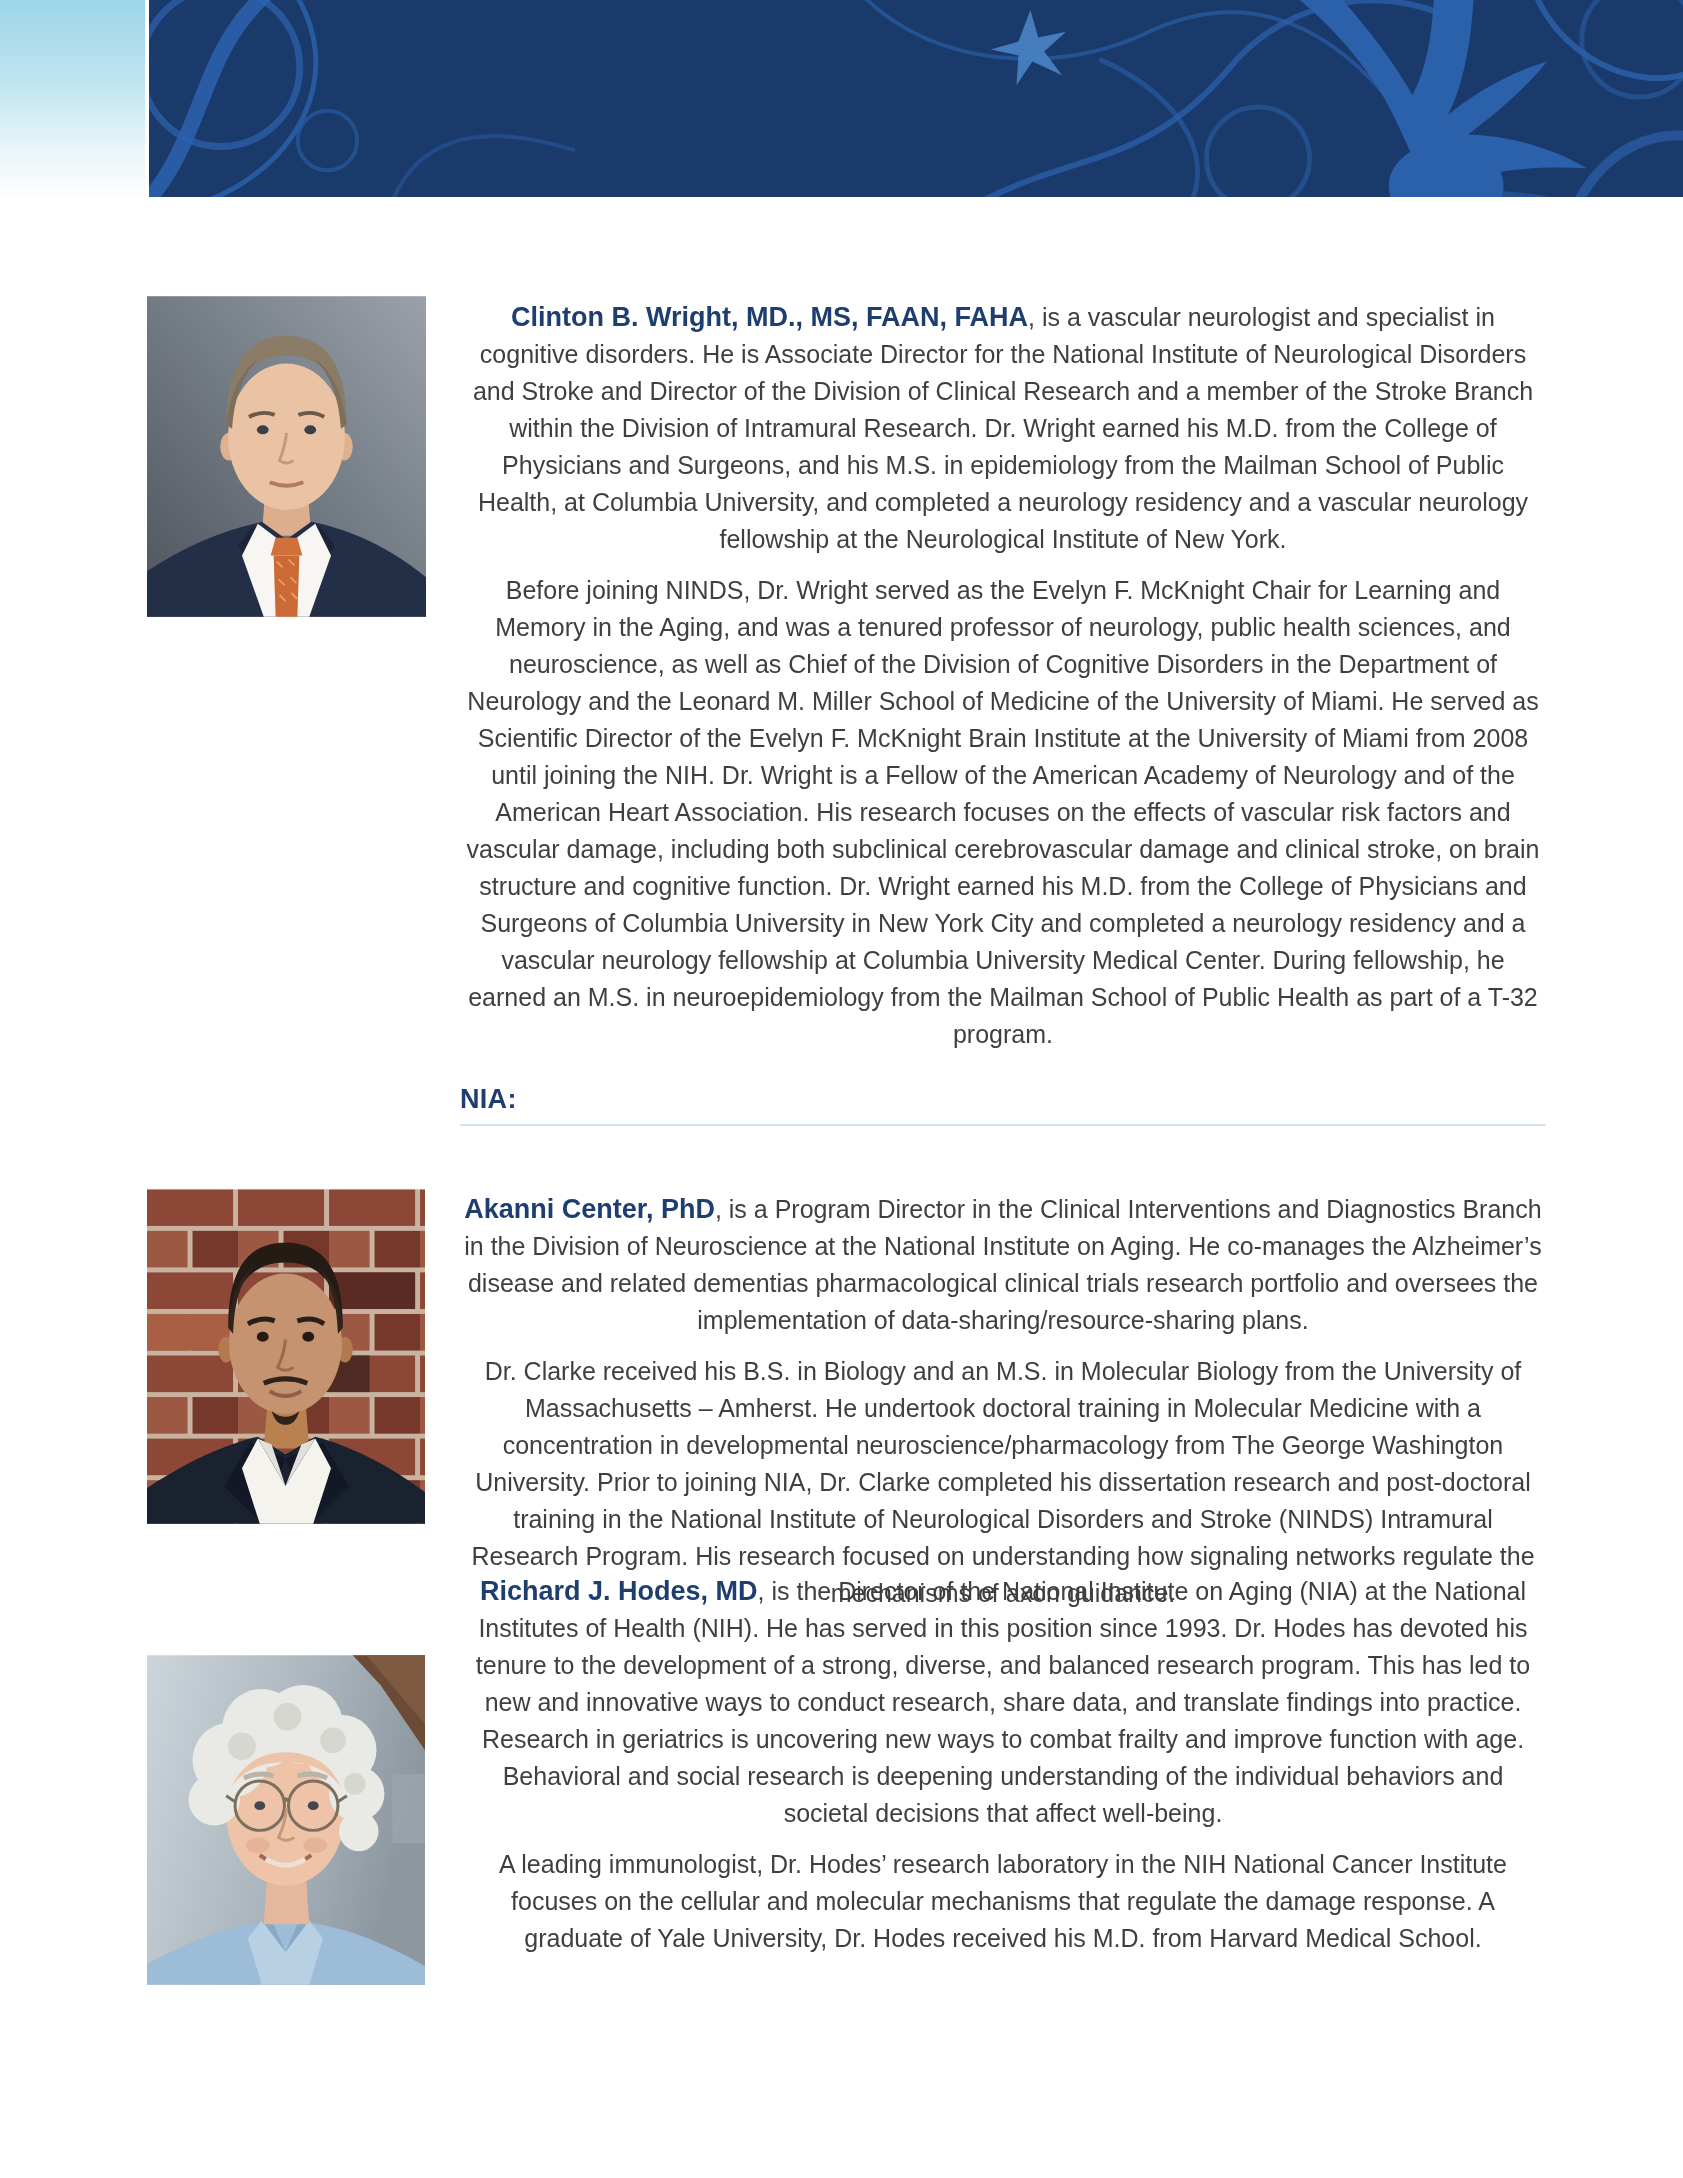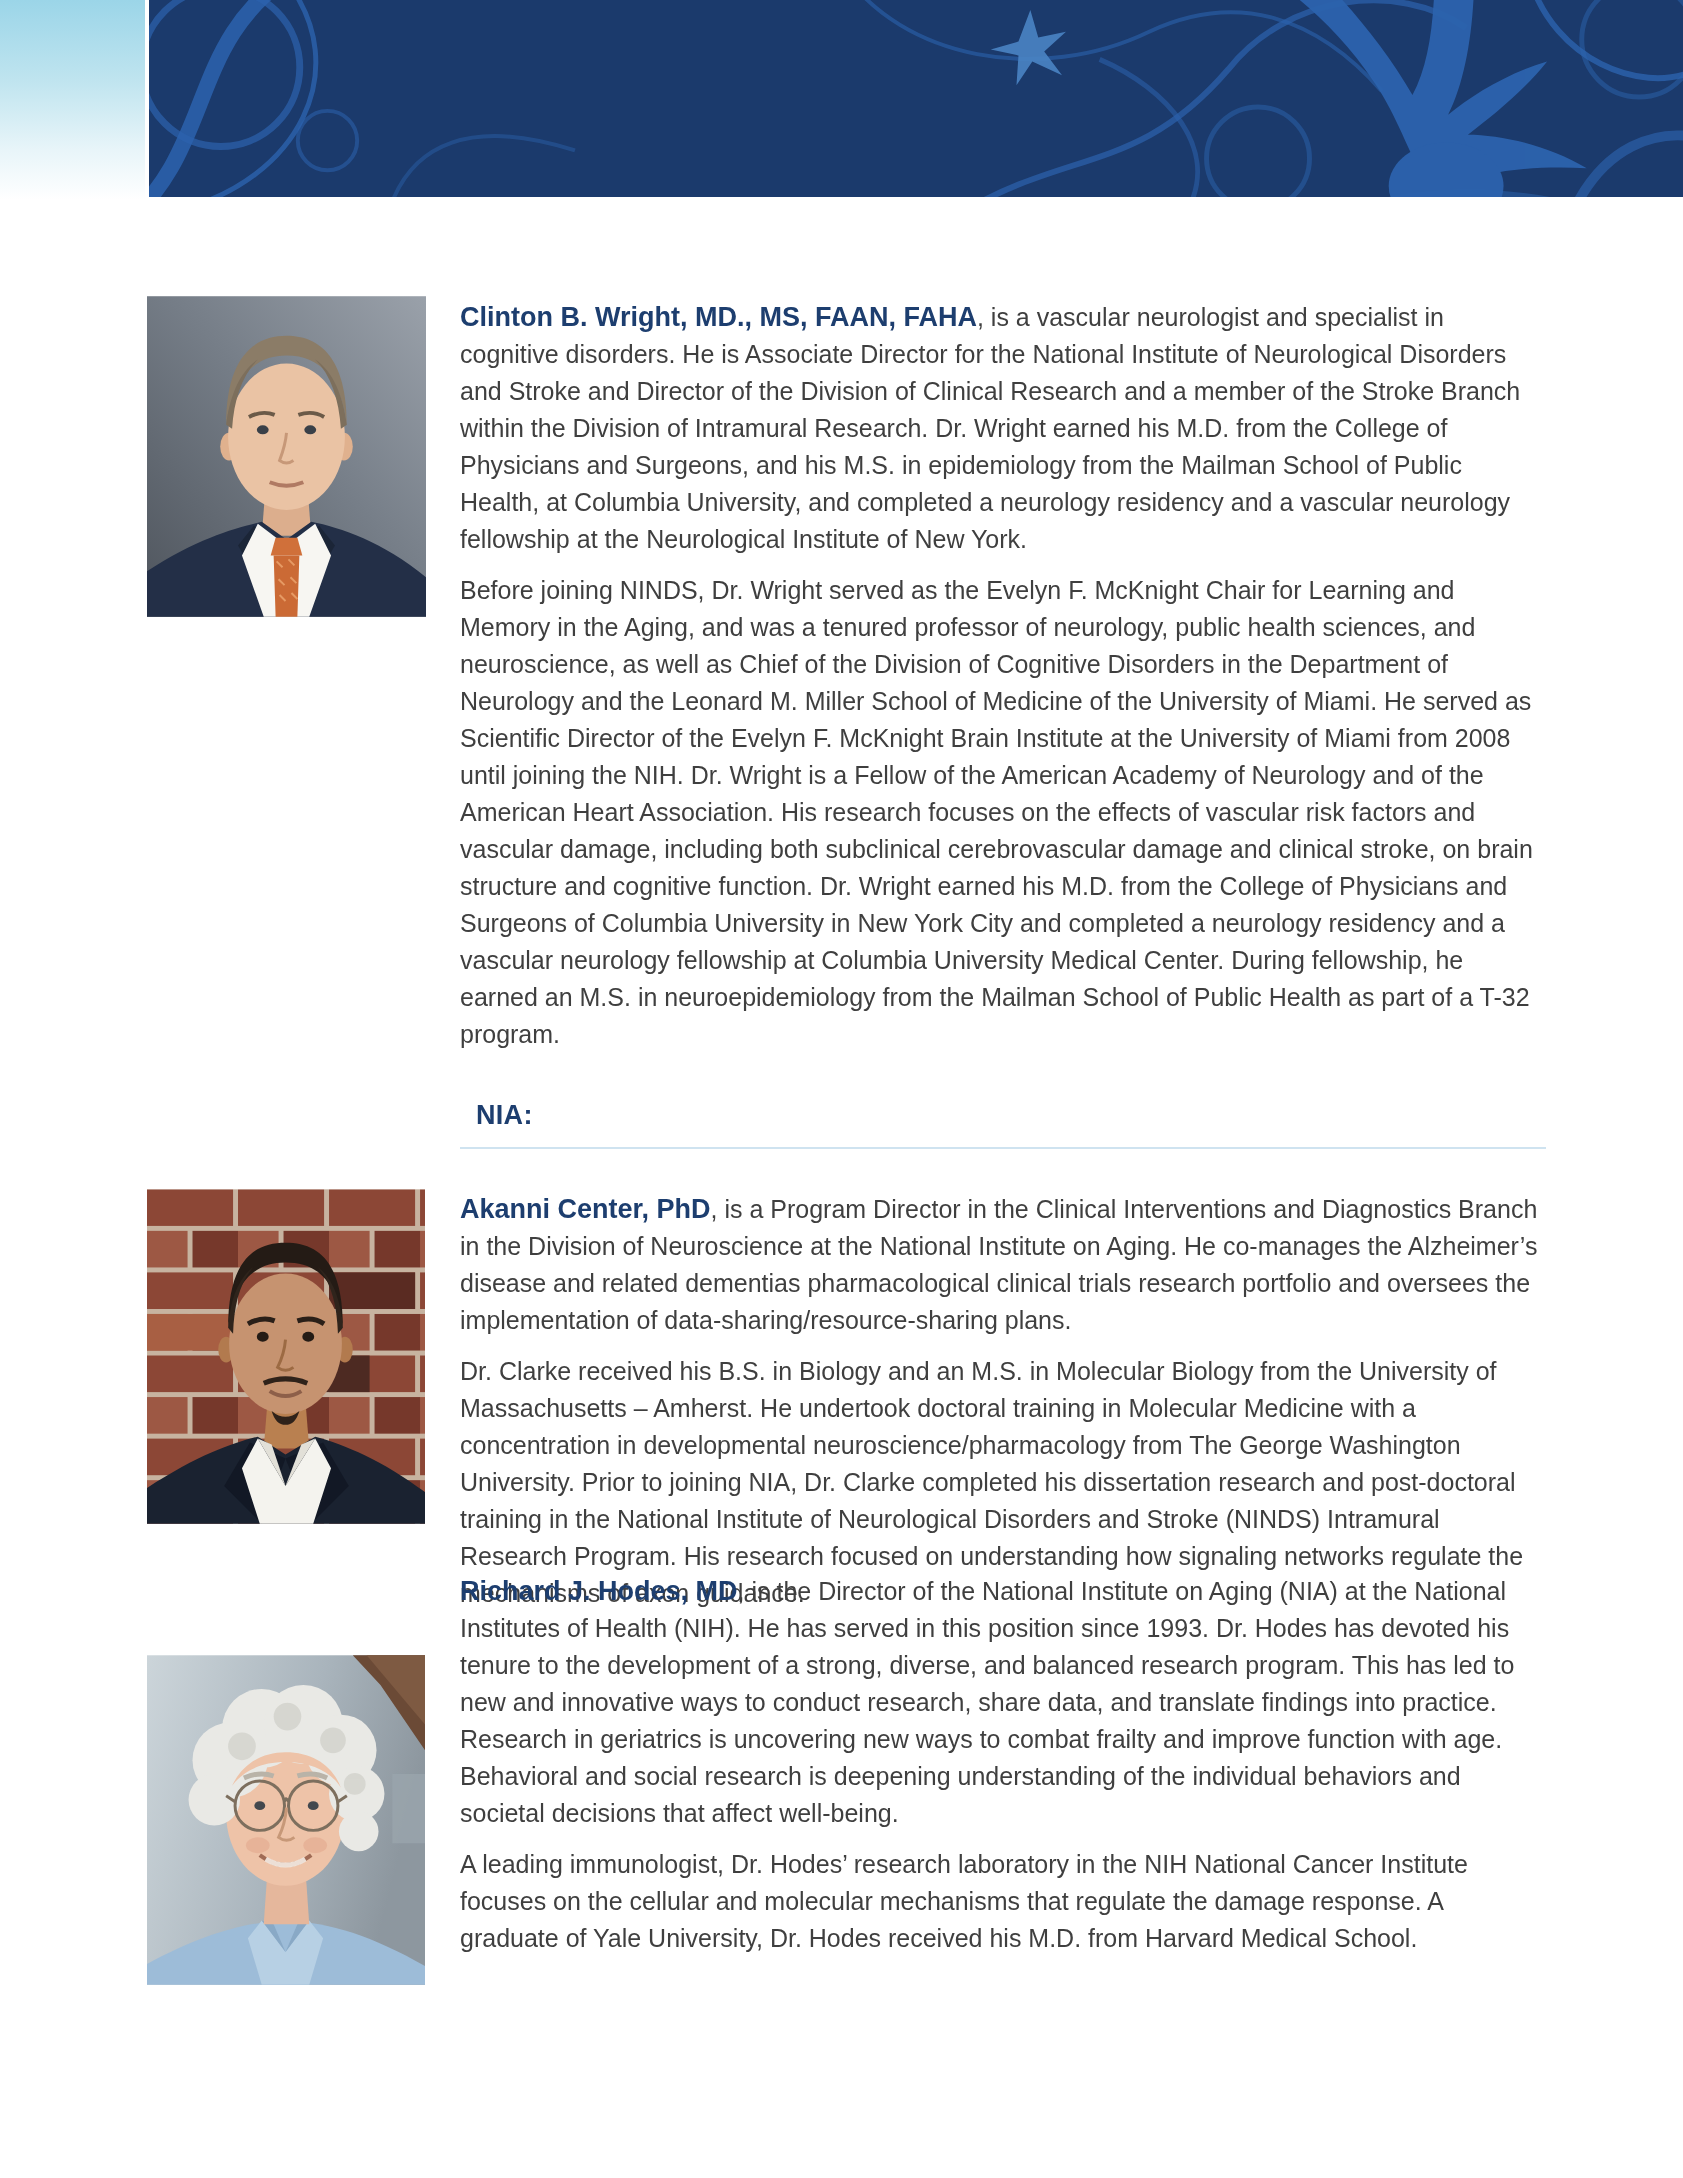--- a/index.html
+++ b/index.html
@@ -24,30 +24,30 @@
   }
   
   .photo{position:absolute;left:147px;overflow:hidden;}
   .photo svg{display:block;}
   #photo-wright{top:296px;width:279px;height:321px;}
   #photo-clarke{top:1189px;width:278px;height:335px;}
   #photo-hodes{top:1655px;width:278px;height:330px;}
   
   .bio-text{
     position:absolute;left:460px;width:1086px;
-    color:#3f3f3f;font-size:25px;line-height:37px;
+    color:#3f3f3f;font-size:25px;line-height:37px;text-align:center;
   }
   .bio-text p{margin:0 0 14px 0;}
   .bio-name{font-weight:bold;color:#1d3e6f;font-size:27px;}
   #bio-wright{top:299px;}
   #bio-clarke{top:1191px;}
   #bio-hodes{top:1573px;}
   
   .section-head{position:absolute;left:460px;top:1083px;width:1086px;}
-  .section-head h2{margin:16px;font-size:27px;line-height:32px;font-weight:bold;color:#1d3e6f;letter-spacing:0.3px;}
+  .section-head h2{margin:0;font-size:27px;line-height:32px;font-weight:bold;color:#1d3e6f;letter-spacing:0.3px;}
   .section-head .rule{margin-top:9px;border-top:2px solid #cfe3f0;height:0;}
 </style>
 </head>
 <body>
 
 <div class="page">
 
   <div class="stripe"></div>
 
   <div class="header">

